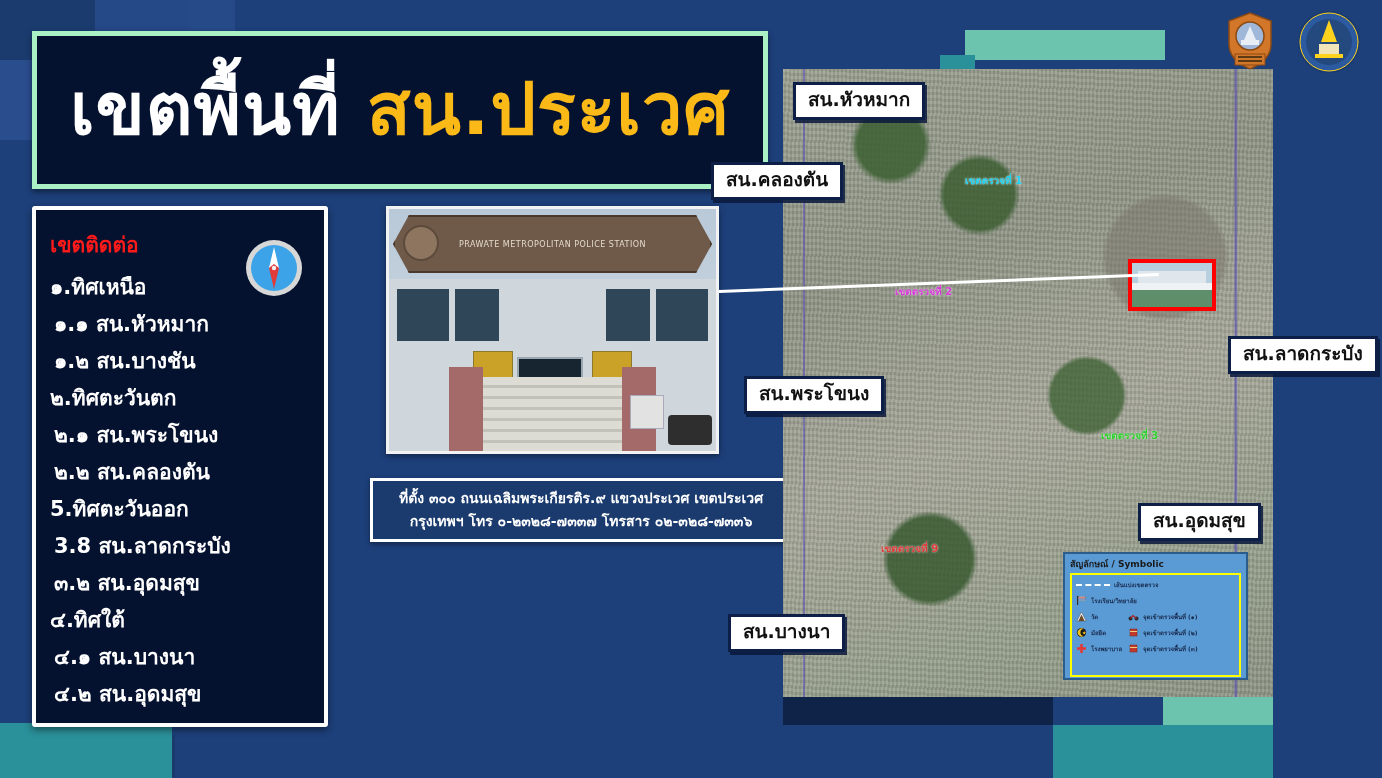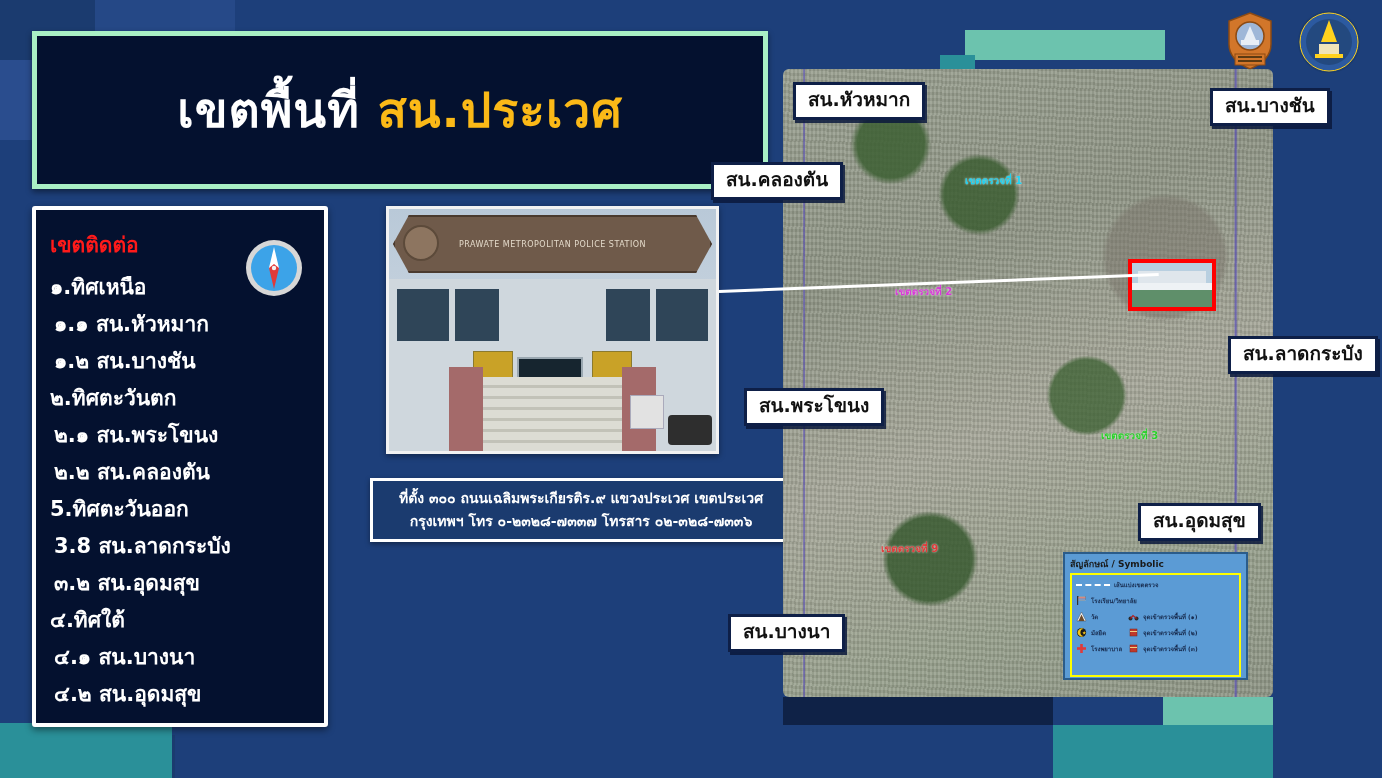--- a/index.html
+++ b/index.html
@@ -33,21 +33,21 @@
   
   #title-box {
     position: absolute; left: 32px; top: 31px;
     width: 736px; height: 158px;
     background: #04112f;
     border: 5px solid #a9f0c5;
     display: flex; align-items: center; justify-content: center;
     box-shadow: 0 3px 6px rgba(0,0,0,.45);
   }
   #title-text {
-    font-size: 48px; font-weight: bold; color: #ffffff;
+    font-size: 72px; font-weight: bold; color: #ffffff;
     letter-spacing: 1px; line-height: 1.1; white-space: nowrap;
   }
   #title-text .hl { color: #fbb917; }
 
   
   #list-panel {
     position: absolute; left: 32px; top: 206px;
     width: 296px; height: 521px;
     background: #04112f;
     border: 4px solid #ffffff;
@@ -122,21 +122,20 @@
     overflow: hidden;
     background:
       radial-gradient(circle at 22% 12%, rgba(60,95,50,.85) 0 5%, transparent 6%),
       radial-gradient(circle at 40% 20%, rgba(55,90,45,.8) 0 6%, transparent 7%),
       radial-gradient(circle at 62% 52%, rgba(58,95,48,.75) 0 8%, transparent 9%),
       radial-gradient(circle at 30% 78%, rgba(50,85,42,.8) 0 7%, transparent 8%),
       radial-gradient(circle at 78% 30%, rgba(120,115,105,.5) 0 10%, transparent 11%),
       repeating-linear-gradient(92deg, rgba(255,255,255,.07) 0 2px, rgba(0,0,0,.05) 2px 4px),
       repeating-linear-gradient(3deg, rgba(255,255,255,.05) 0 3px, rgba(0,0,0,.06) 3px 6px),
       linear-gradient(160deg,#9aa090 0%, #8f9585 30%, #a7a89a 55%, #97a08c 80%, #8e9585 100%);
-    border-radius: 6px;
   }
   #map-boundary {
     position:absolute; inset:0;
     background:
       linear-gradient(to right, transparent 4%, rgba(90,80,180,.9) 4.3%, transparent 4.6%),
       linear-gradient(to right, transparent 92%, rgba(90,80,180,.85) 92.4%, transparent 92.8%);
   }
   .zone-label {
     position:absolute; font-size:10px; font-weight:bold;
     text-shadow: 0 0 2px rgba(255,255,255,.9);
@@ -181,21 +180,21 @@
     position:absolute; z-index:8;
     background:#ffffff; border:3px solid #0e1f47;
     color:#111111; font-size:19px; font-weight:bold;
     padding:4px 12px 6px; white-space:nowrap; line-height:1.15;
     box-shadow: 2px 3px 0 rgba(10,25,60,.85);
   }
   #lbl-huamak   { left:793px;  top:82px; }
   #lbl-bangchan { left:1210px; top:88px; }
   #lbl-klongtan { left:711px;  top:162px; }
   #lbl-ladkrabang { left:1228px; top:336px; }
-  #lbl-phrakhanong { left:744px; top:376px;margin-top:12px; }
+  #lbl-phrakhanong { left:744px; top:376px; }
   #lbl-udomsuk  { left:1138px; top:503px; }
   #lbl-bangna   { left:728px;  top:614px; }
 
   
   .emblem { position:absolute; top:10px; }
   #emblem-1 { left:1219px; width:62px; height:62px; }
   #emblem-2 { left:1297px; width:64px; height:64px; }
 </style>
 </head>
 <body>
@@ -364,20 +363,19 @@
               <rect x="2" y="4" width="7" height="1" fill="#f0d080"></rect>
             </svg>
             <span class="leg-txt">จุดเข้าตรวจพื้นที่ (๓)</span>
           </div>
         </div>
       </div>
     </div>
   </div>
 
   <div class="map-label" id="lbl-huamak">สน.หัวหมาก</div>
-  <div class="map-label" id="lbl-bangchan">สน.บางชัน</div>
   <div class="map-label" id="lbl-klongtan">สน.คลองตัน</div>
   <div class="map-label" id="lbl-ladkrabang">สน.ลาดกระบัง</div>
   <div class="map-label" id="lbl-phrakhanong">สน.พระโขนง</div>
   <div class="map-label" id="lbl-udomsuk">สน.อุดมสุข</div>
   <div class="map-label" id="lbl-bangna">สน.บางนา</div>
 
 </div>
 
 </body></html>

